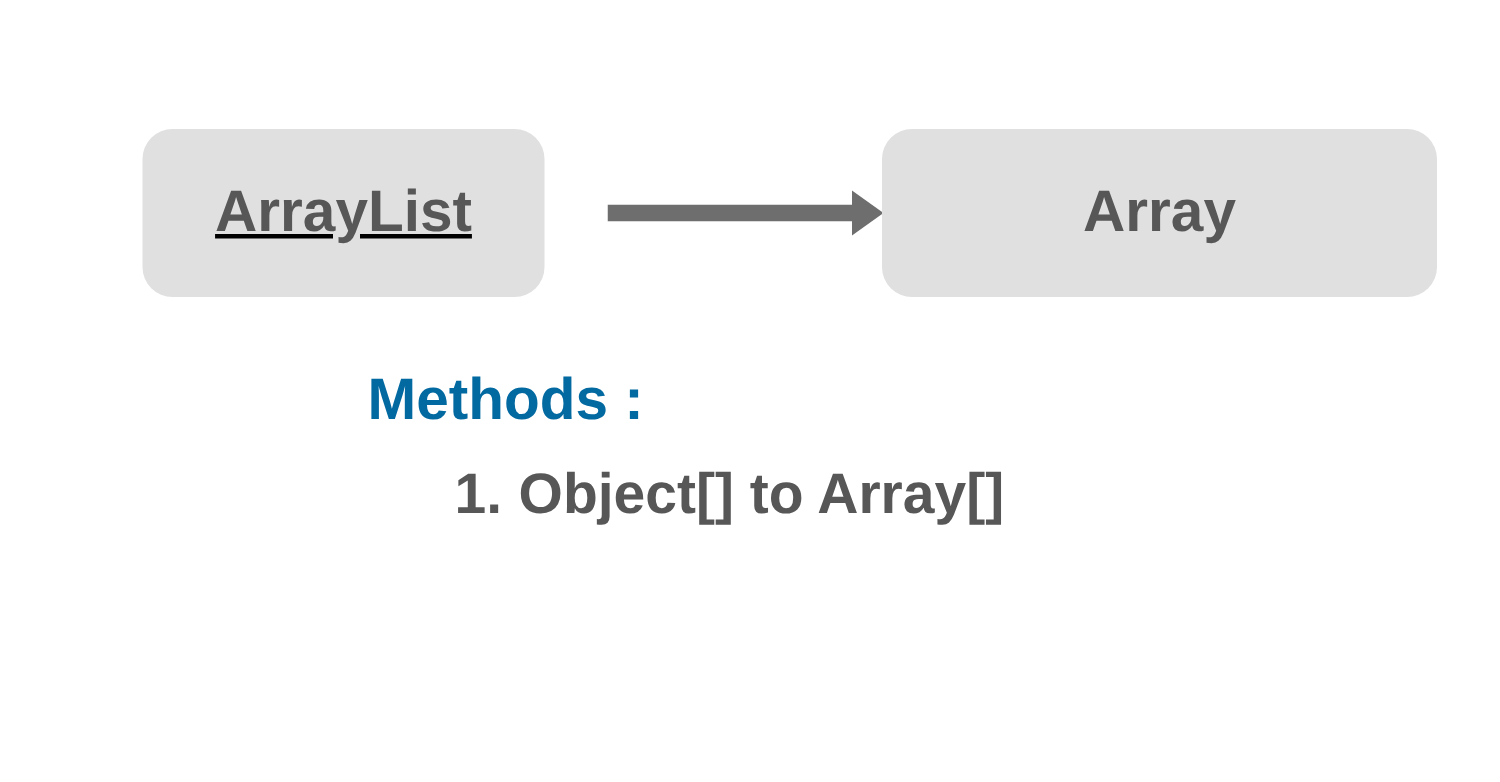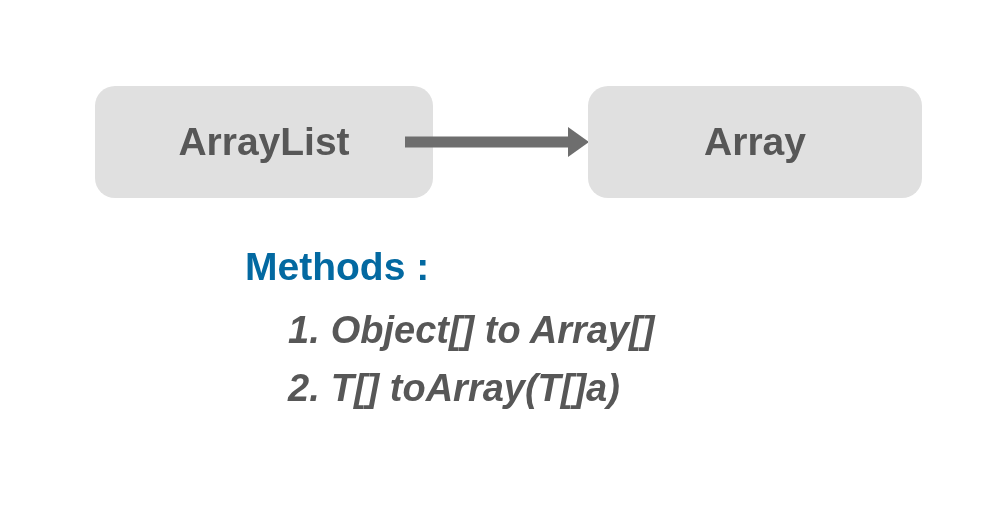--- a/index.html
+++ b/index.html
@@ -21,22 +21,22 @@
     position: absolute;
     top: 86px;
     height: 112px;
     background: #e0e0e0;
     border-radius: 20px;
     display: flex;
     align-items: center;
     justify-content: center;
   }
 
-  .node-left  { left: 95px;  width: 338px; }
-  .node-right { left: 588px; width: 334px; }
+  .node-left  { left: 95px;  width: 268px; text-decoration: underline; }
+  .node-right { left: 588px; width: 370px; }
 
   .node-label {
     font-size: 39px;
     font-weight: bold;
     color: #575757;
     letter-spacing: 0px;
   }
 
   .arrow-svg {
     position: absolute;
@@ -51,24 +51,23 @@
     left: 245px;
     top: 245px;
     font-size: 39px;
     font-weight: bold;
     color: #0369a1;
     white-space: nowrap;
   }
 
   .methods-list {
     position: absolute;
-    left: 288px;
+    left: 303px;
     top: 301px;
     list-style: none;
-    font-style: italic;
   }
 
   .methods-item {
     height: 58px;
     line-height: 58px;
     font-size: 38px;
     font-weight: bold;
     color: #575757;
     white-space: nowrap;
   }
@@ -95,18 +94,15 @@
   <div class="node node-right">
     <span class="node-label">Array</span>
   </div>
 
   <div class="methods-title">Methods :</div>
 
   <ul class="methods-list">
     <li class="methods-item">
       <span class="item-number">1.</span><span>Object[] to Array[]</span>
     </li>
-    <li class="methods-item">
-      <span class="item-number">2.</span><span>T[] toArray(T[]a)</span>
-    </li>
   </ul>
 
 </div>
 
 </body></html>

